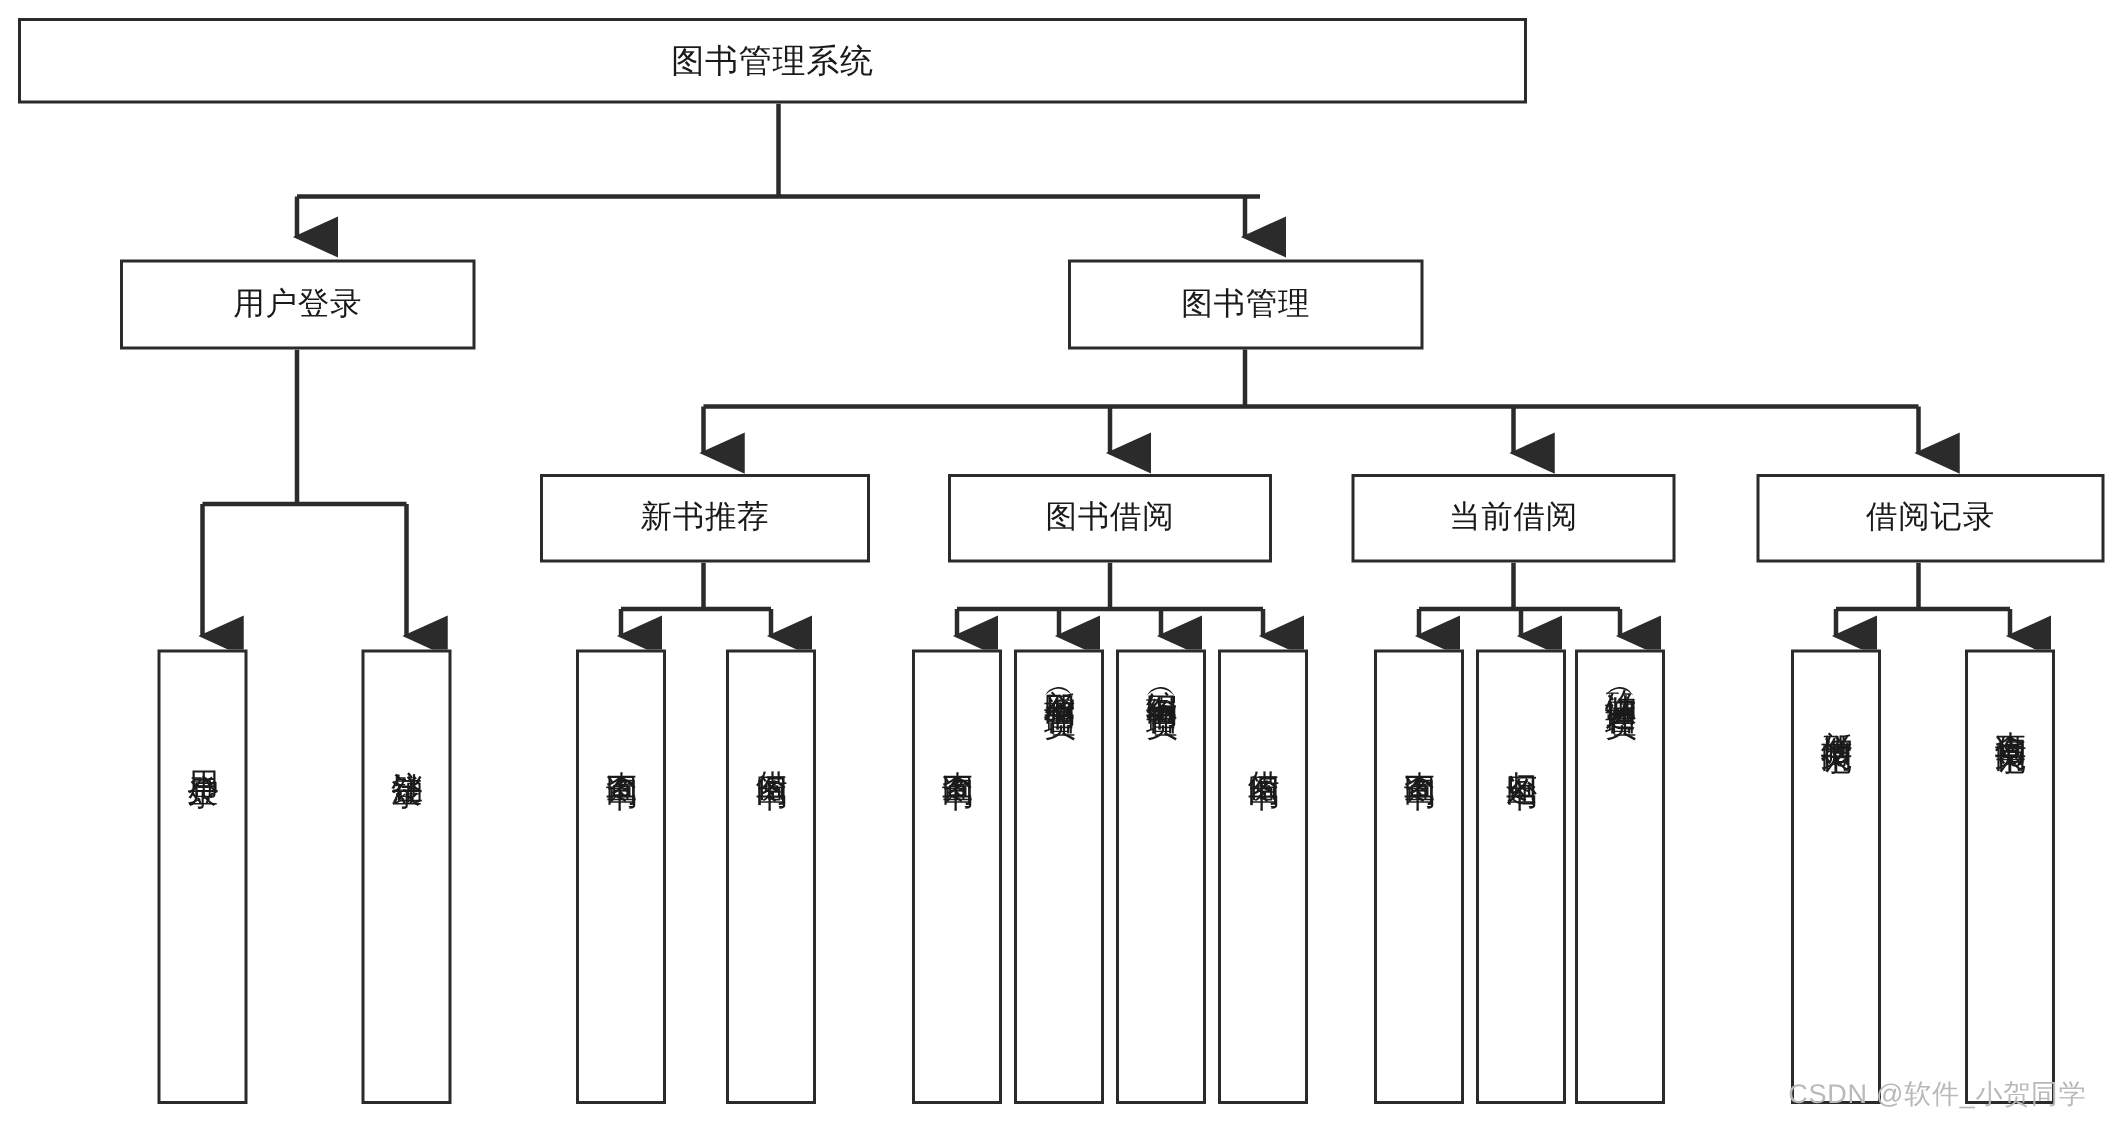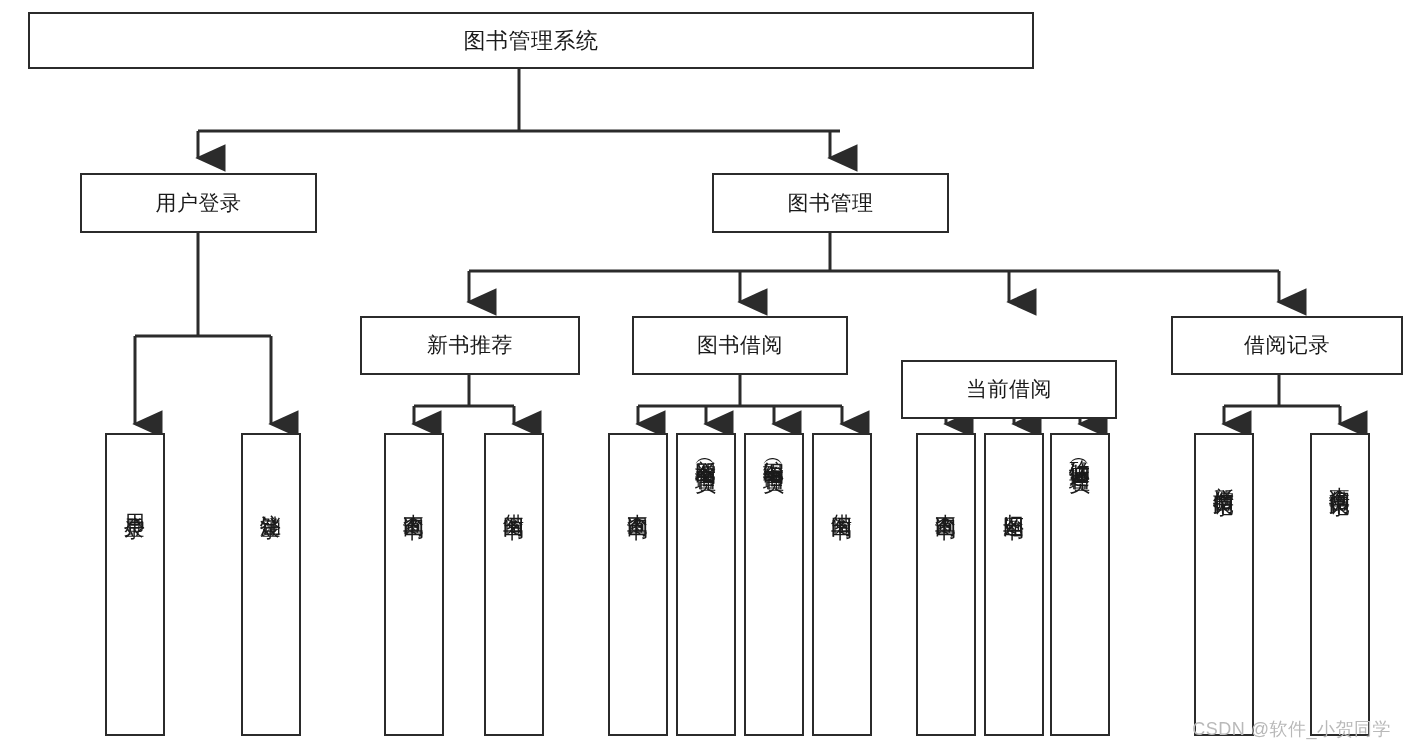--- a/index.html
+++ b/index.html
@@ -121,41 +121,41 @@
       <path d="M 1014 406 L 1014 424" marker-end="url(#arrow)"></path>
       <path d="M 1080 406 L 1080 424" marker-end="url(#arrow)"></path>
 
       <path d="M 1279 375 L 1279 406"></path>
       <path d="M 1224 406 L 1340 406"></path>
       <path d="M 1224 406 L 1224 424" marker-end="url(#arrow)"></path>
       <path d="M 1340 406 L 1340 424" marker-end="url(#arrow)"></path>
     </g>
   </svg>
 
-  <div class="node horizontal root" style="left:28px; top:12px; width:1006px; height:57px;">
+  <div class="node horizontal root" style="left:12px; top:12px; width:1006px; height:57px;">
     <span class="node-label">图书管理系统</span>
   </div>
 
   <div class="node horizontal" style="left:80px; top:173px; width:237px; height:60px;">
     <span class="node-label">用户登录</span>
   </div>
 
   <div class="node horizontal" style="left:712px; top:173px; width:237px; height:60px;">
     <span class="node-label">图书管理</span>
   </div>
 
   <div class="node horizontal" style="left:360px; top:316px; width:220px; height:59px;">
     <span class="node-label">新书推荐</span>
   </div>
 
   <div class="node horizontal" style="left:632px; top:316px; width:216px; height:59px;">
     <span class="node-label">图书借阅</span>
   </div>
 
-  <div class="node horizontal" style="left:901px; top:316px; width:216px; height:59px;margin-top:44px;">
+  <div class="node horizontal" style="left:901px; top:316px; width:216px; height:59px;">
     <span class="node-label">当前借阅</span>
   </div>
 
   <div class="node horizontal" style="left:1171px; top:316px; width:232px; height:59px;">
     <span class="node-label">借阅记录</span>
   </div>
 
   <div class="node vertical" style="left:105px; top:433px; width:60px; height:303px;">
     <span class="node-label" style="margin-top:62px;">用户登录</span>
   </div>

